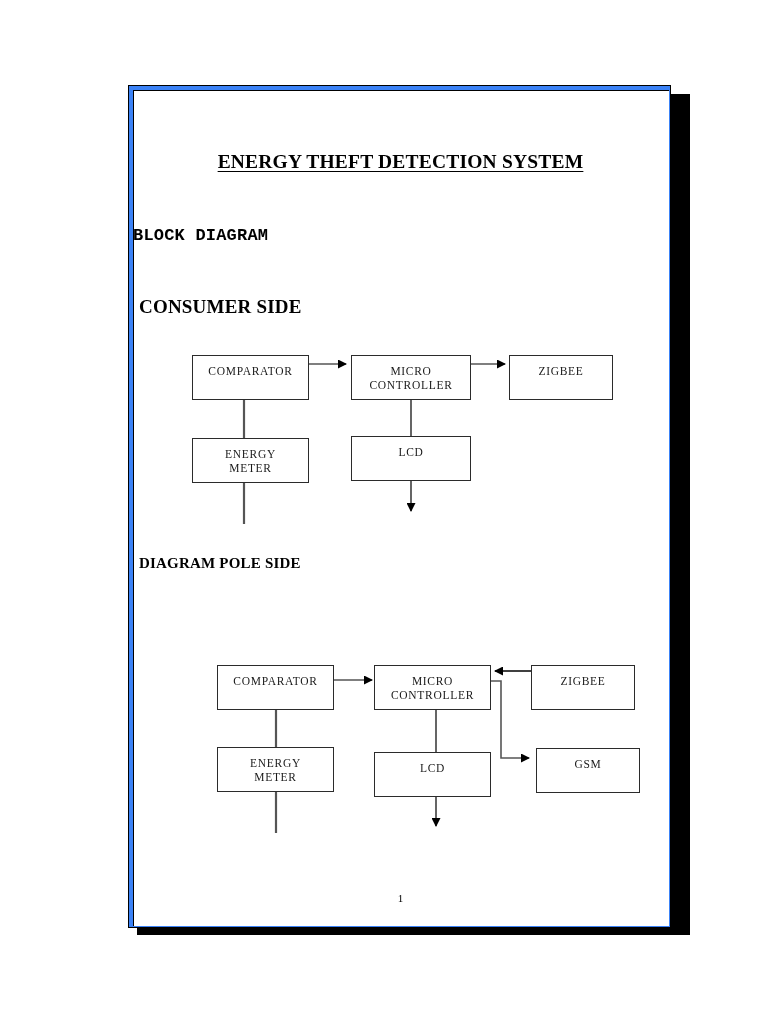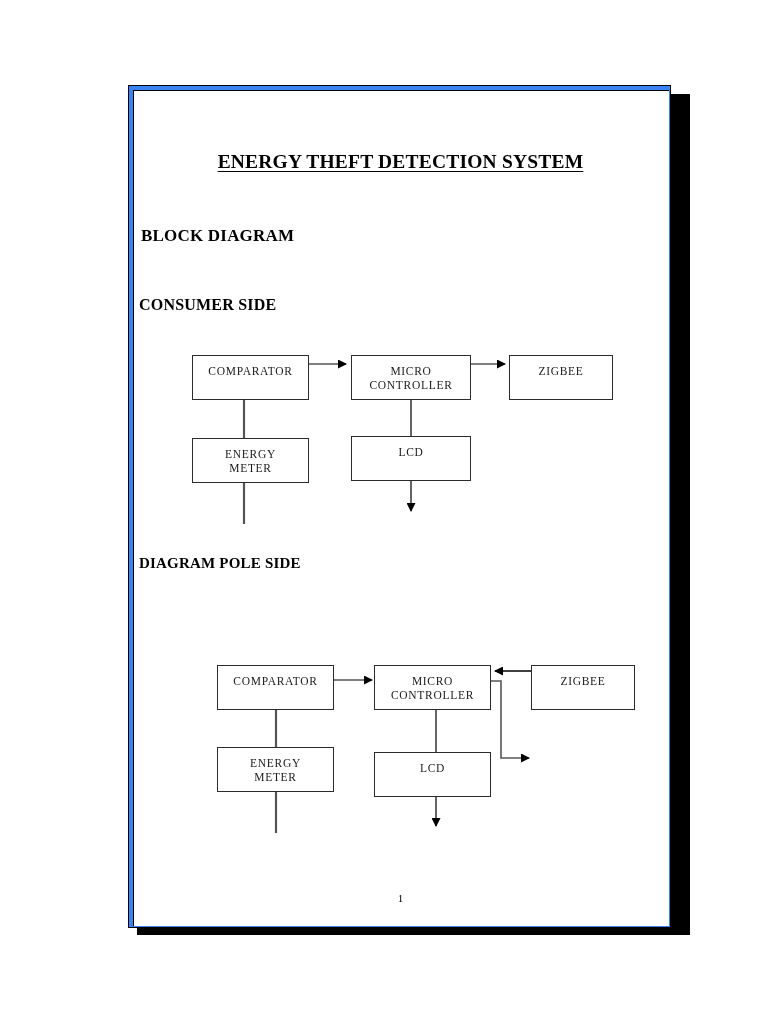--- a/index.html
+++ b/index.html
@@ -67,22 +67,22 @@
     text-decoration: underline;
     text-underline-offset: 3px;
   }
   .heading {
     position: absolute;
     font-size: 17px;
     font-weight: bold;
     letter-spacing: 0.2px;
     white-space: nowrap;
   }
-  #hd-block-diagram { left: 12px; top: 140px; }
-  #hd-consumer      { left: 10px; top: 210px; font-size: 16px; }
+  #hd-block-diagram { left: 4px; top: 140px; font-family: Liberation Mono, monospace; }
+  #hd-consumer      { left: 10px; top: 210px; font-size: 19px; }
   #hd-pole          { left: 10px; top: 469px; font-size: 15px; }
 
   .page-number {
     position: absolute;
     left: 0;
     top: 806px;
     width: 543px;
     text-align: center;
     font-size: 11px;
   }
@@ -215,18 +215,21 @@
       </div>
 
       <div class="node" style="left:402px; top:13px; width:104px; height:45px;">
         <span class="node-label">ZIGBEE</span>
       </div>
 
       <div class="node" style="left:245px; top:100px; width:117px; height:45px;">
         <span class="node-label">LCD</span>
       </div>
 
+      <div class="node" style="left:407px; top:96px; width:104px; height:45px;">
+        <span class="node-label">GSM</span>
+      </div>
     </div>
 
     <div class="page-number">1</div>
 
   </div>
 </div>
 
 </body></html>

